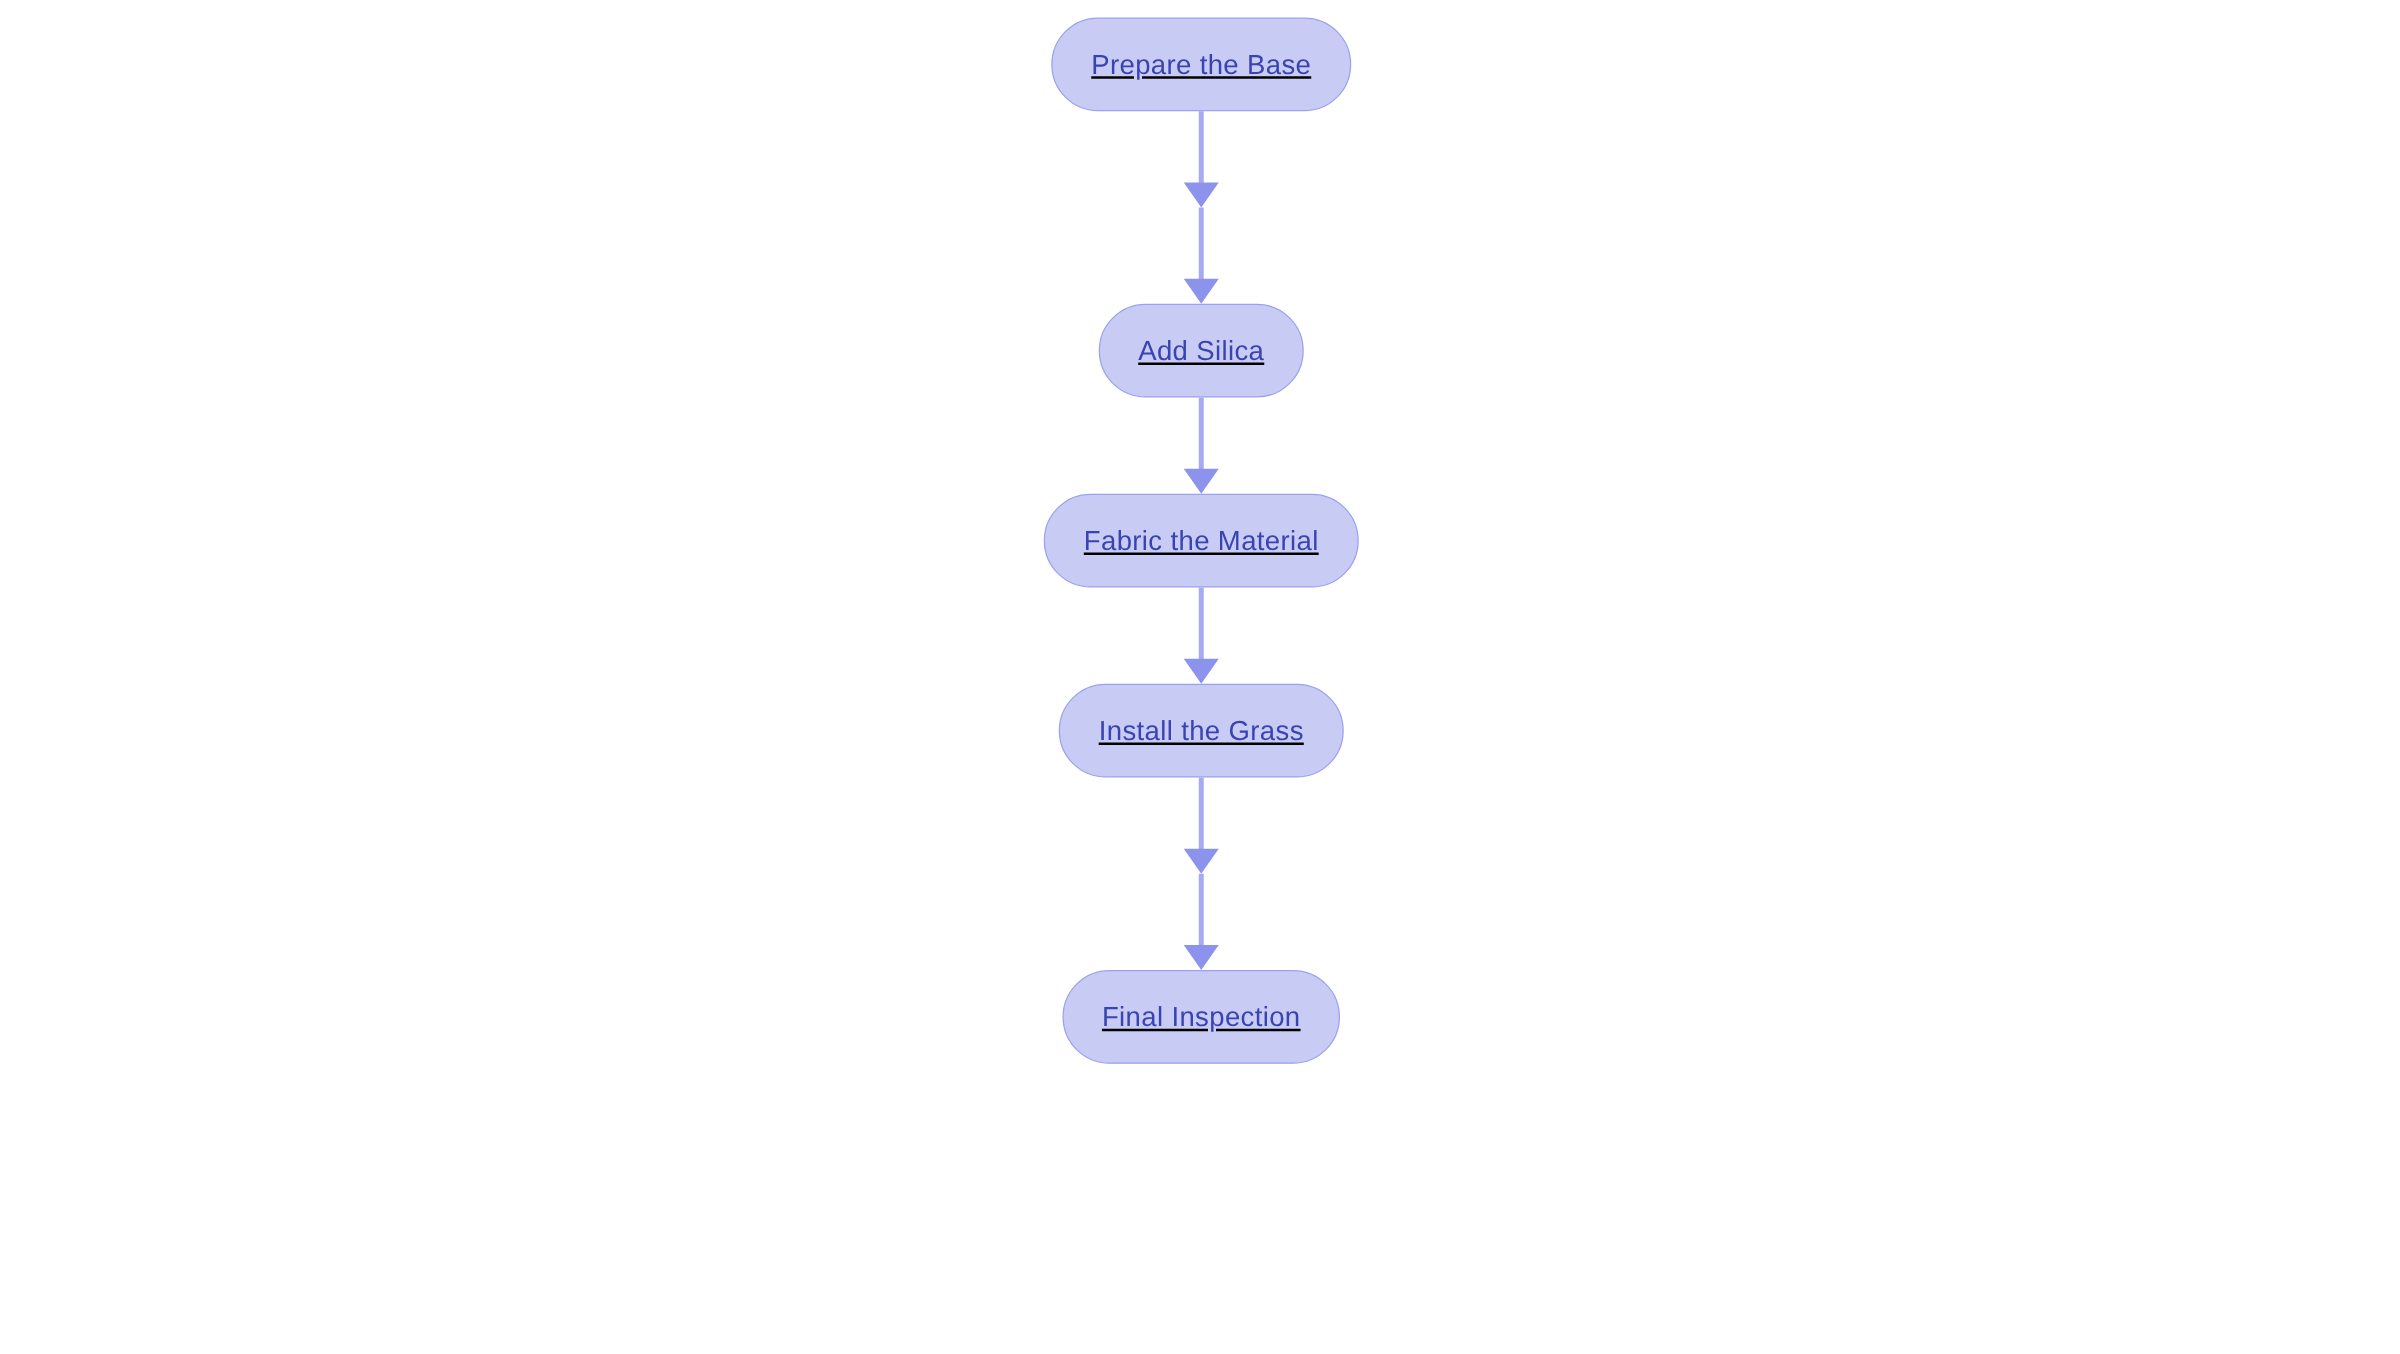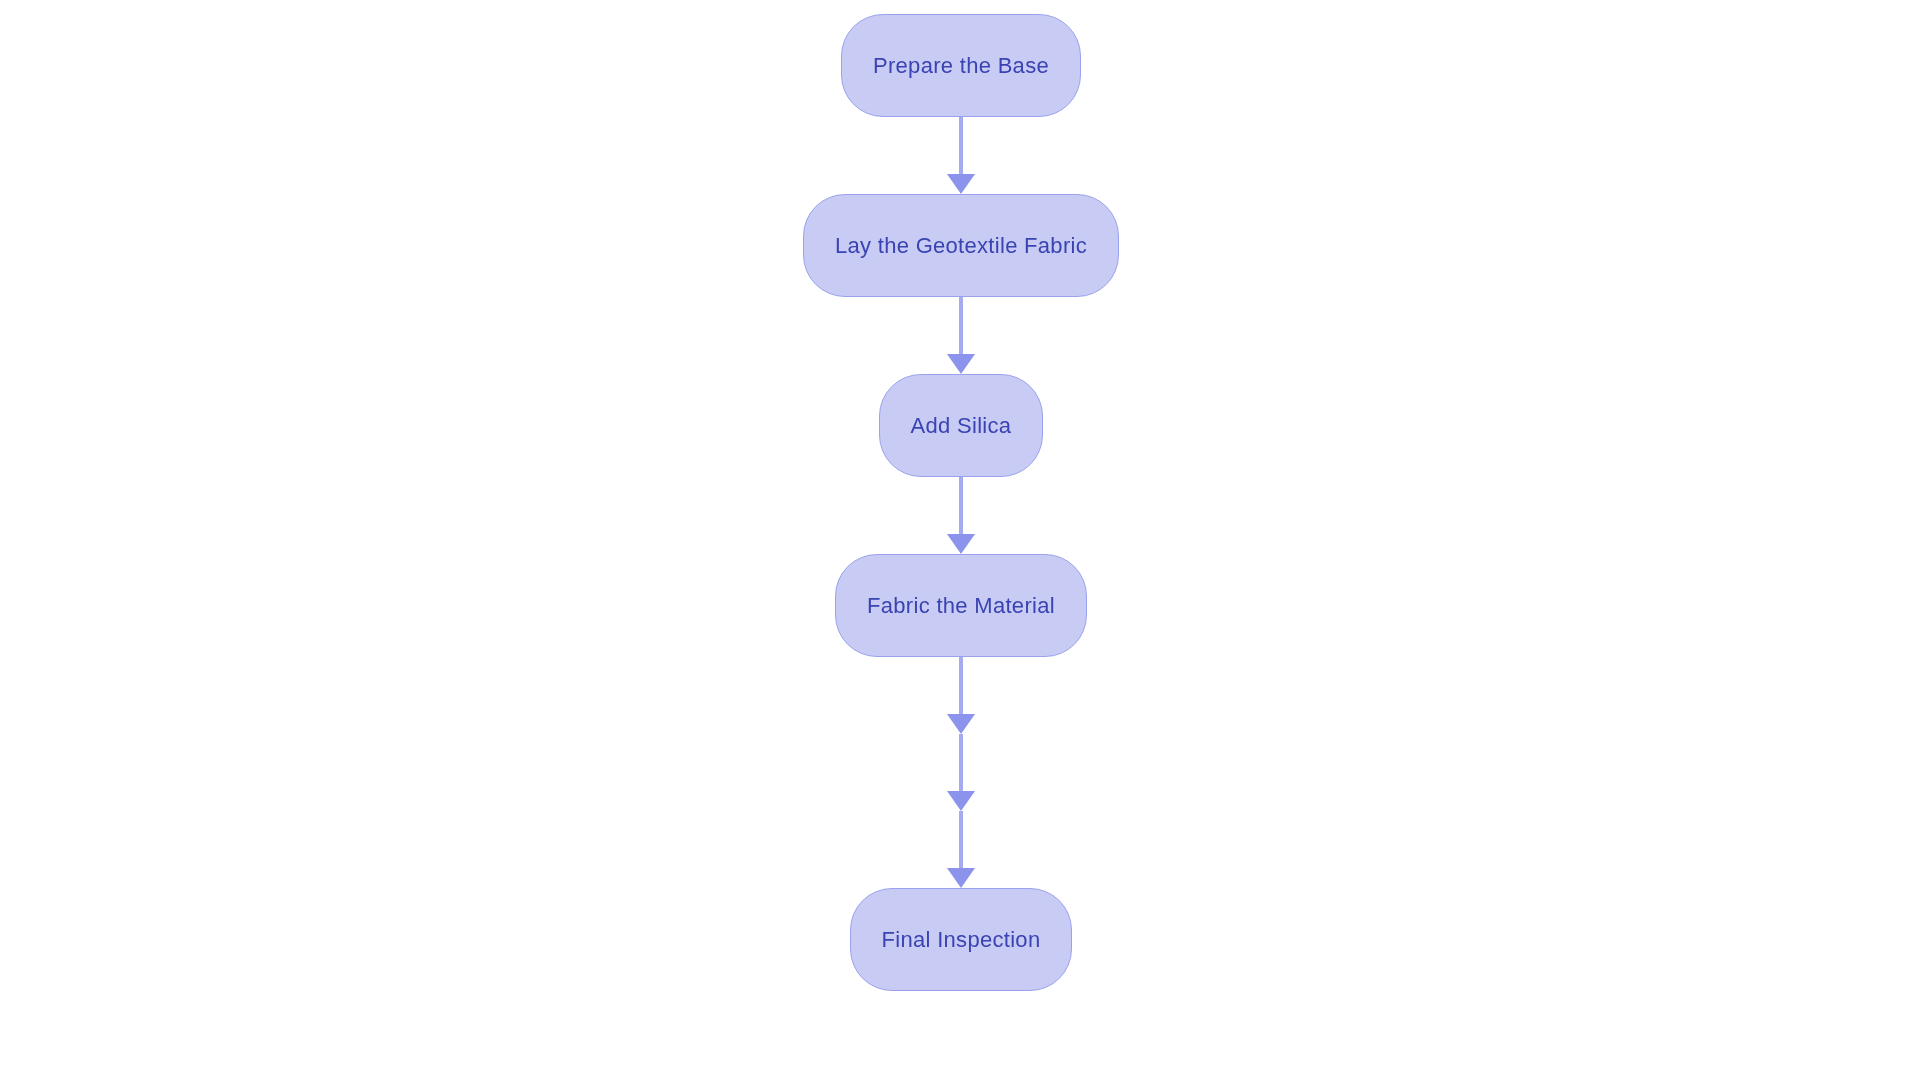--- a/index.html
+++ b/index.html
@@ -17,27 +17,28 @@
     width:1920px;height:1083px;
     display:flex;flex-direction:column;align-items:center;
     padding-top:14px;
   }
   
   .column{
     display:flex;flex-direction:column;align-items:center;
     margin-left:2px;
   }
   .node{
-    height:103px;
+    height:75px;
     padding:0 31px;
     display:flex;align-items:center;justify-content:center;
     background:var(--node-fill);
     border:1.5px solid var(--node-border);
     border-radius:42px;
     flex:0 0 auto;
+    text-decoration:underline;
   }
   .node-label{
     color:var(--node-text);
     font-size:22px;
     letter-spacing:0.3px;
     white-space:nowrap;
   }
   .connector{
     height:77px;
     display:flex;flex-direction:column;align-items:center;justify-content:flex-start;
@@ -63,23 +64,20 @@
   <div class="column">
   <div class="node">
     <span class="node-label">Prepare the Base</span>
   </div>
 
   <div class="connector">
     <div class="connector-line"></div>
     <div class="connector-head"></div>
   </div>
 
-  <div class="node">
-    <span class="node-label">Lay the Geotextile Fabric</span>
-  </div>
 
   <div class="connector">
     <div class="connector-line"></div>
     <div class="connector-head"></div>
   </div>
 
   <div class="node">
     <span class="node-label">Add Silica</span>
   </div>
 
@@ -90,20 +88,23 @@
 
   <div class="node">
     <span class="node-label">Fabric the Material</span>
   </div>
 
   <div class="connector">
     <div class="connector-line"></div>
     <div class="connector-head"></div>
   </div>
 
+  <div class="node">
+    <span class="node-label">Install the Grass</span>
+  </div>
 
   <div class="connector">
     <div class="connector-line"></div>
     <div class="connector-head"></div>
   </div>
 
 
   <div class="connector">
     <div class="connector-line"></div>
     <div class="connector-head"></div>

